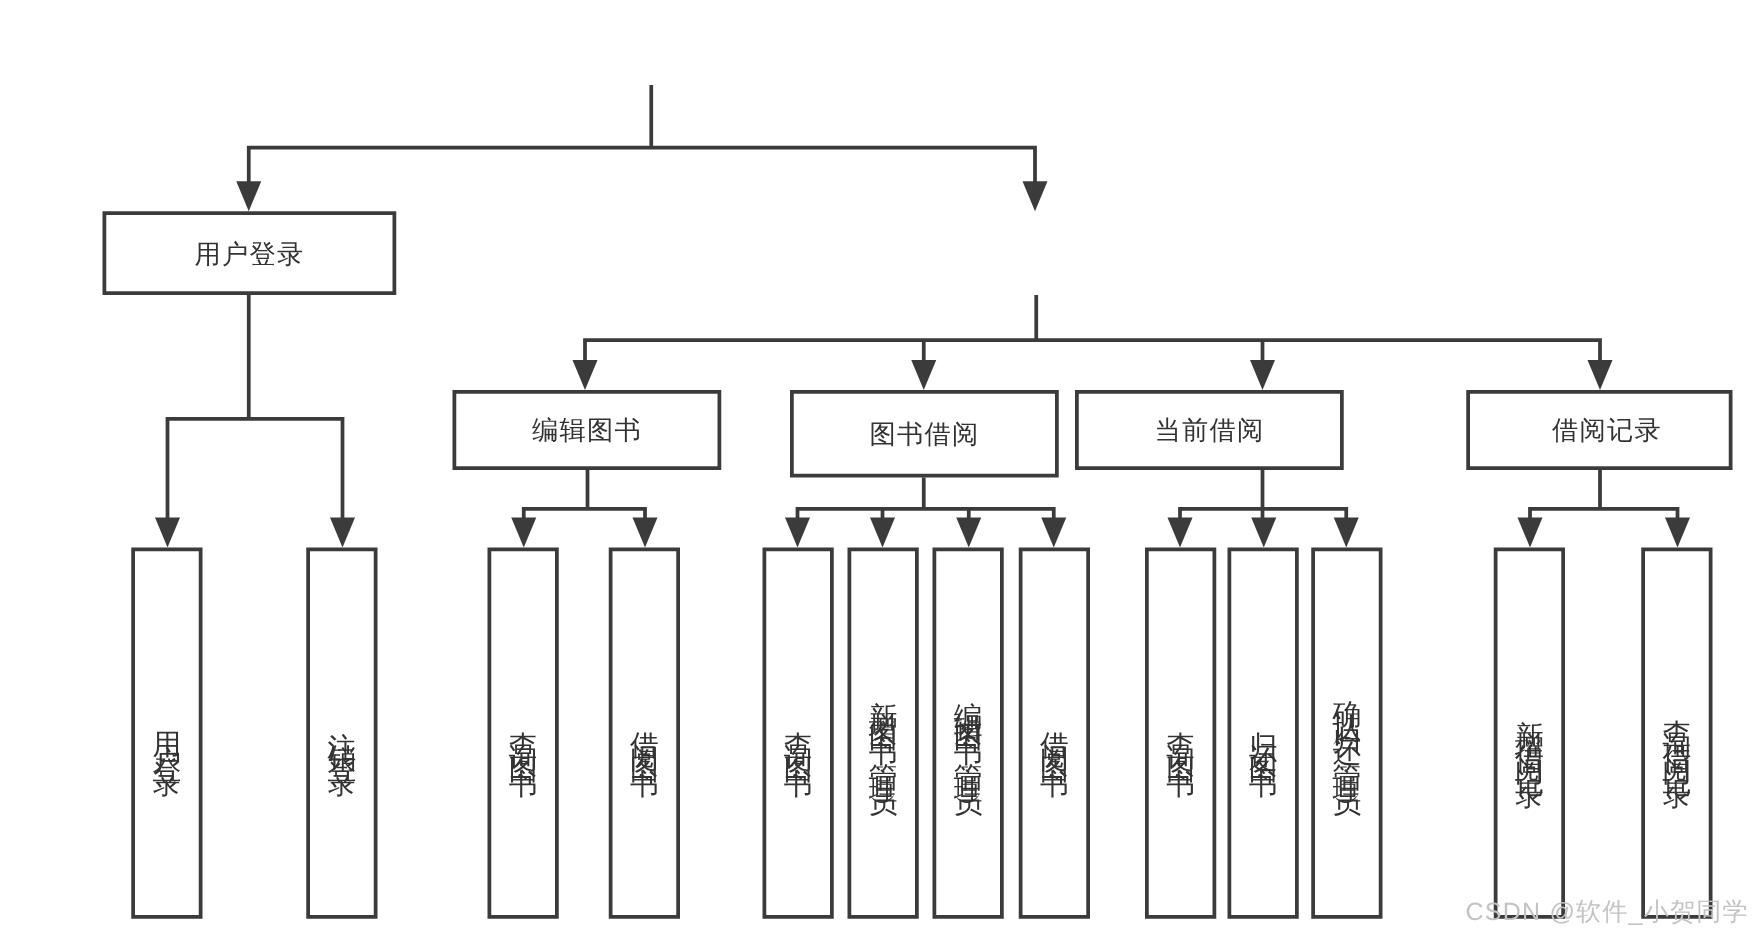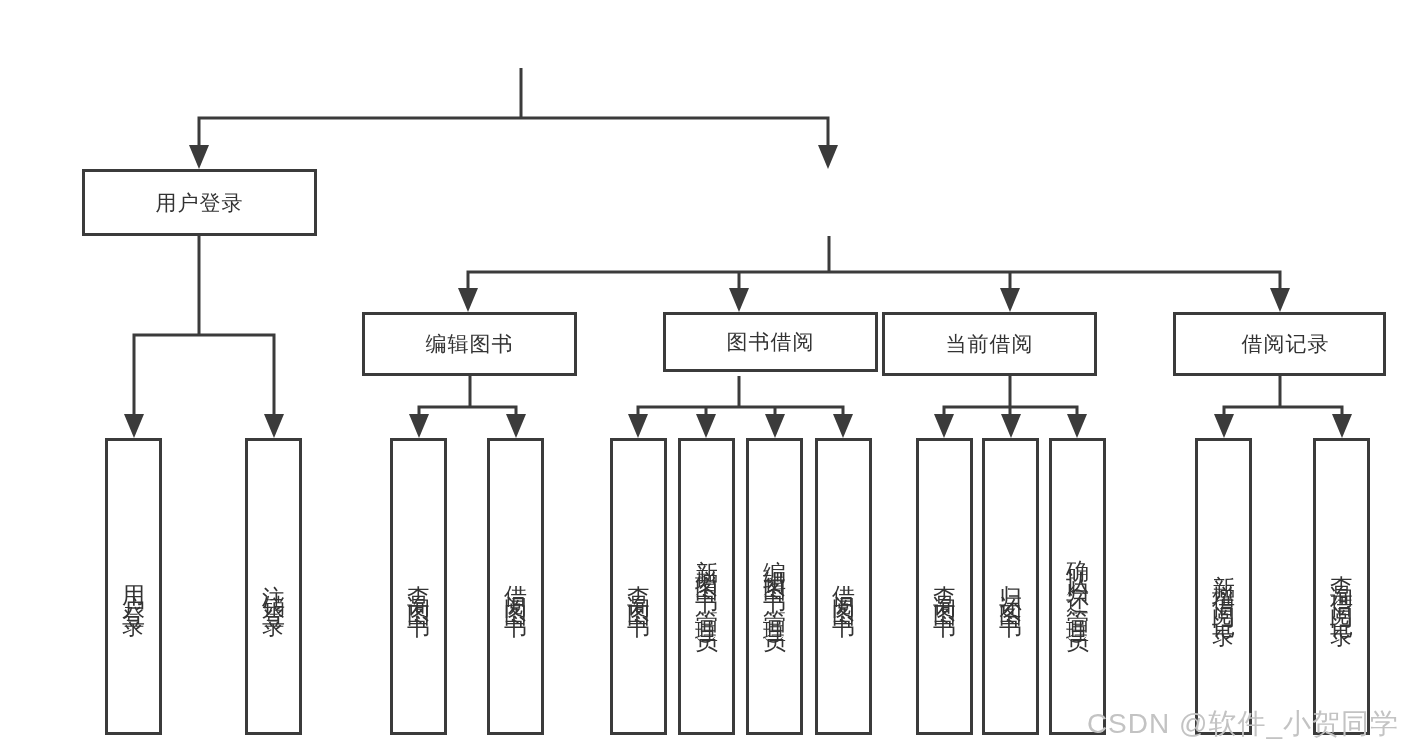--- a/index.html
+++ b/index.html
@@ -41,21 +41,21 @@
     writing-mode: vertical-rl;
     text-orientation: mixed;
     font-size: 23px;
     letter-spacing: 10px;
     line-height: 1;
   }
   .watermark {
     position: absolute;
     right: 6px;
     bottom: 4px;
-    font-size: 28px;
+    font-size: 20px;
     letter-spacing: 1px;
     color: #c3c3c3;
     white-space: nowrap;
     z-index: 5;
   }
 </style>
 </head>
 <body>
 
 <div class="canvas">
@@ -105,24 +105,24 @@
   </svg>
 
 
   <div class="node" style="left:82px; top:169px; width:235px; height:67px;">
     <span class="hlabel">用户登录</span>
   </div>
 
   <div class="node" style="left:362px; top:312px; width:215px; height:64px;">
     <span class="hlabel">编辑图书</span>
   </div>
-  <div class="node" style="left:632px; top:312px; width:215px; height:60px;margin-left:31px;">
+  <div class="node" style="left:632px; top:312px; width:215px; height:70px;">
     <span class="hlabel">图书借阅</span>
   </div>
-  <div class="node" style="left:882px; top:312px; width:215px; height:64px;text-align:right;">
+  <div class="node" style="left:860px; top:312px; width:215px; height:64px;text-align:right;">
     <span class="hlabel">当前借阅</span>
   </div>
   <div class="node" style="left:1173px; top:312px; width:213px; height:64px;padding-left:12px;">
     <span class="hlabel">借阅记录</span>
   </div>
 
   <div class="node leaf" style="left:105px; top:438px; width:57px; height:297px;">
     <span class="vtext">用户登录</span>
   </div>
   <div class="node leaf" style="left:245px; top:438px; width:57px; height:297px;">

